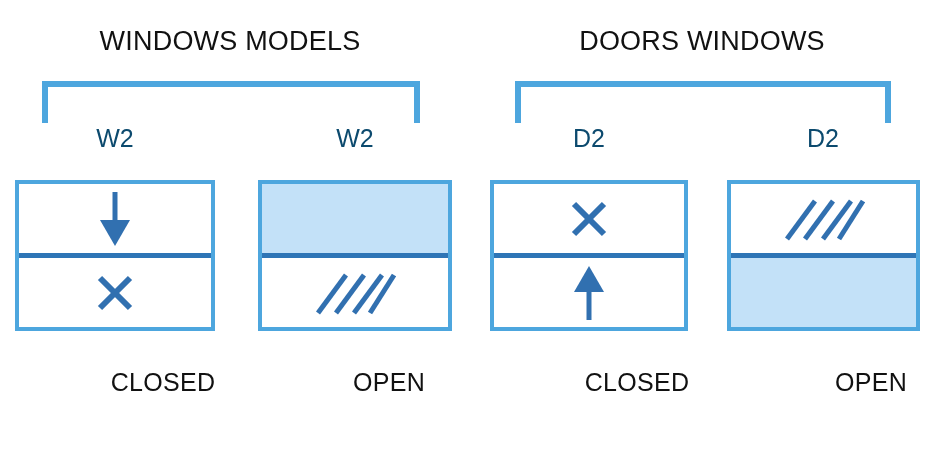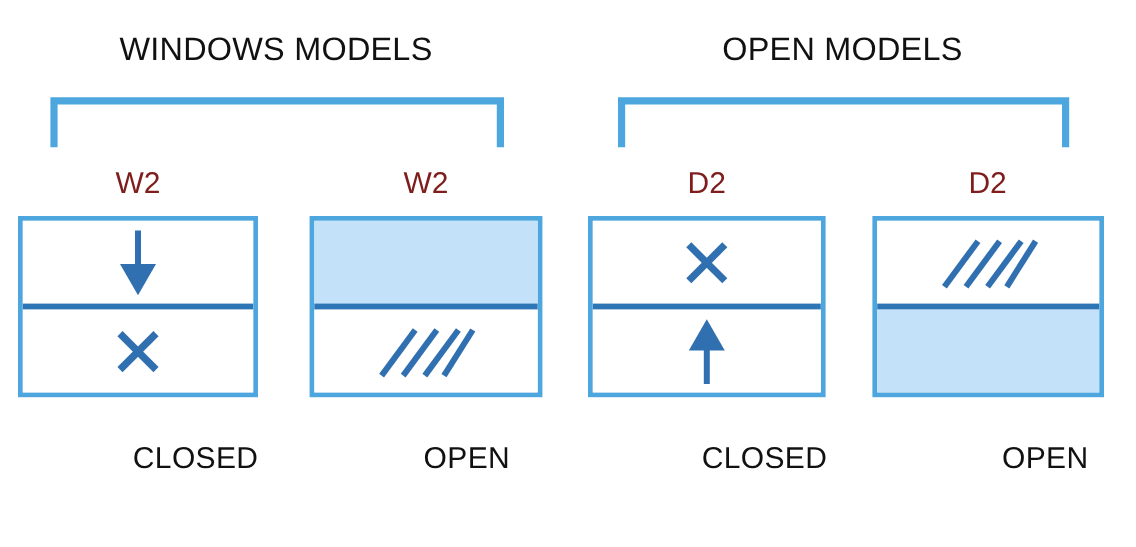--- a/index.html
+++ b/index.html
@@ -37,24 +37,24 @@
   .bracket {
     position: absolute;
     top: 79px;
     height: 44px;
   }
   .bracket svg { display: block; }
 
   
   .model-code {
     position: absolute;
-    top: 139px;
+    top: 124px;
     font-size: 25px;
     font-weight: 400;
-    color: #7f1d1d;
+    color: #0c4a6e;
     text-align: center;
     white-space: nowrap;
     transform: translateX(-50%);
   }
 
   
   .panel {
     position: absolute;
     top: 180px;
     height: 151px;
@@ -107,21 +107,21 @@
 <div id="canvas">
 
   <div class="group-title" style="left:230px">WINDOWS MODELS</div>
 
   <div class="bracket" style="left:41px; width:380px">
     <svg width="380" height="44" viewBox="0 0 380 44" aria-hidden="true">
       <path d="M4,41 L4,5 L376,5 L376,41" fill="none" stroke="#4DA6DE" stroke-width="6" stroke-linecap="square"></path>
     </svg>
   </div>
 
-  <div class="group-title" style="left:702px">OPEN MODELS</div>
+  <div class="group-title" style="left:702px">DOORS WINDOWS</div>
 
   <div class="bracket" style="left:514px; width:378px">
     <svg width="378" height="44" viewBox="0 0 378 44" aria-hidden="true">
       <path d="M4,41 L4,5 L374,5 L374,41" fill="none" stroke="#4DA6DE" stroke-width="6" stroke-linecap="square"></path>
     </svg>
   </div>
 
   <div class="model-code" style="left:115px">W2</div>
   <div class="model-code" style="left:355px">W2</div>
   <div class="model-code" style="left:589px">D2</div>

